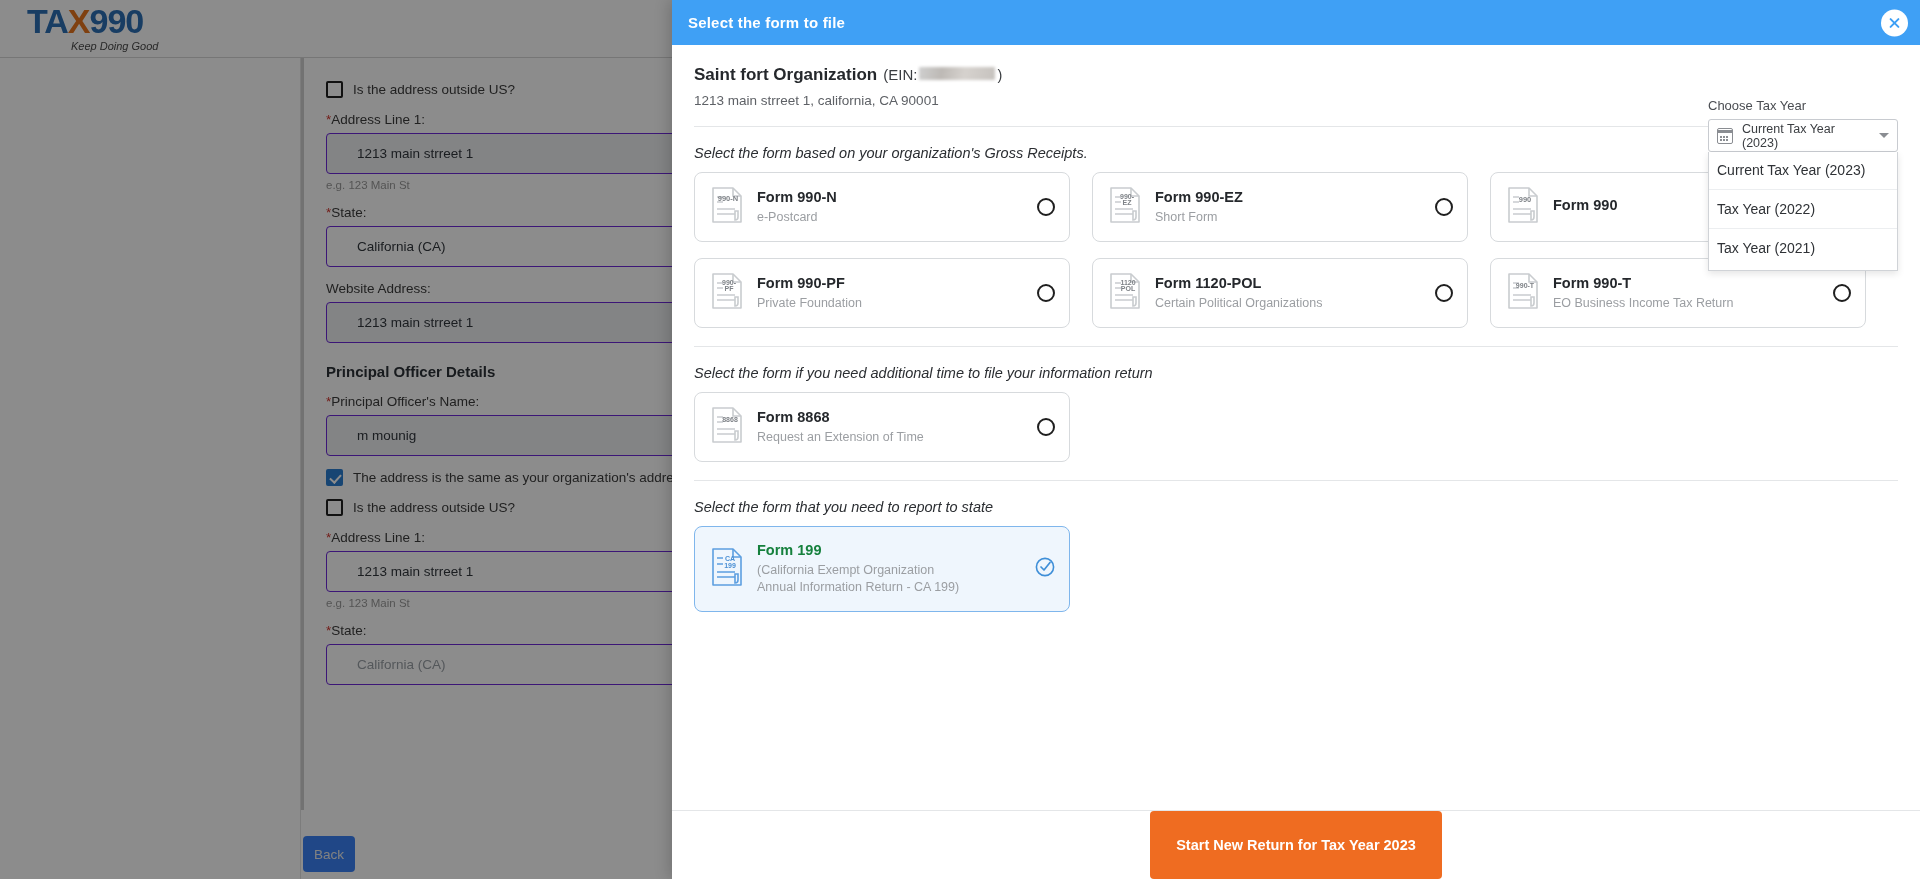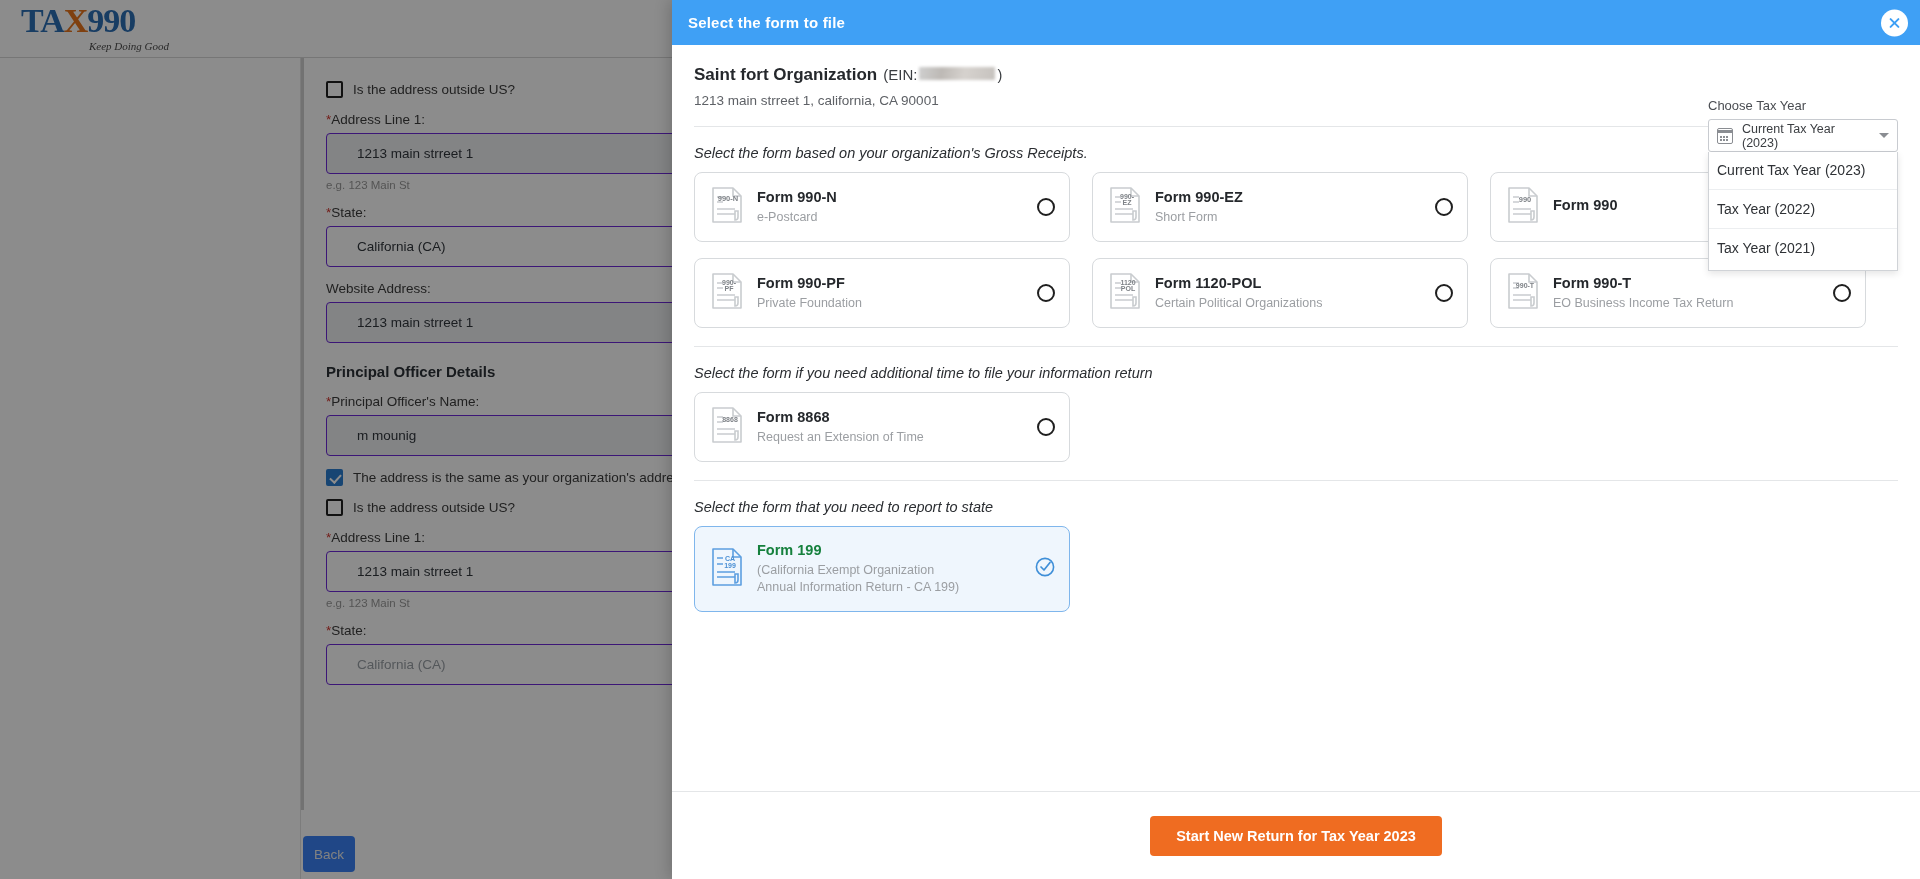--- a/index.html
+++ b/index.html
@@ -13,28 +13,28 @@
   
   #bg-app {
     position: absolute; inset: 0;
     background: #ffffff;
   }
   #bg-topbar {
     position: absolute; left: 0; top: 0; width: 1920px; height: 58px;
     background: #ffffff; border-bottom: 1px solid #d8d8d8;
   }
   #logo {
-    position: absolute; left: 21px; top: 4px;
+    position: absolute; left: 27px; top: 4px;
     font-size: 34px; font-weight: 700; letter-spacing: -1px;
-    color: #2c6fb5; line-height: 1; font-family: Liberation Serif, serif;
+    color: #2c6fb5; line-height: 1;
   }
   #logo .xmark { color: #e8761e; }
   #logo .tagline {
     display: block; font-size: 11px; font-style: italic; font-weight: 400;
-    color: #4a4a4a; letter-spacing: 0; margin-top: 3px; margin-left: 68px;
+    color: #4a4a4a; letter-spacing: 0; margin-top: 3px; margin-left: 44px;
   }
 
   #bg-left-rail {
     position: absolute; left: 0; top: 58px; width: 301px; bottom: 0;
     background: #ffffff; border-right: 1px solid #e2e2e2;
   }
 
   #bg-form-panel {
     position: absolute; left: 301px; top: 58px; width: 420px; height: 752px;
     background: #ffffff;
@@ -183,22 +183,22 @@
   .card-title { font-size: 14.5px; font-weight: 700; color: #25282c; }
   .card.selected .card-title { color: #15803d; }
   .card-sub { font-size: 12.5px; color: #9b9ea2; margin-top: 4px; line-height: 1.35; }
   .radio {
     width: 18px; height: 18px; border: 2px solid #1f1f1f; border-radius: 50%;
     flex: 0 0 auto; background: #fff;
   }
   .check-badge { flex: 0 0 auto; }
 
   #modal-footer {
-    flex: 0 0 auto; height: 88px; border-top: 1px solid #e4e6e8;
-    display: flex; align-items: center; justify-content: center;
+    flex: 0 0 auto; height: 69px; border-top: 1px solid #e4e6e8;
+    display: flex; justify-content: center;
   }
   #start-btn {
     background: #ef6c21; color: #ffffff; font-size: 14.5px; font-weight: 700;
     border: none; border-radius: 4px; padding: 12px 26px; cursor: pointer;
     font-family: "Liberation Sans", sans-serif;
   }
 </style>
 </head>
 <body>
 

